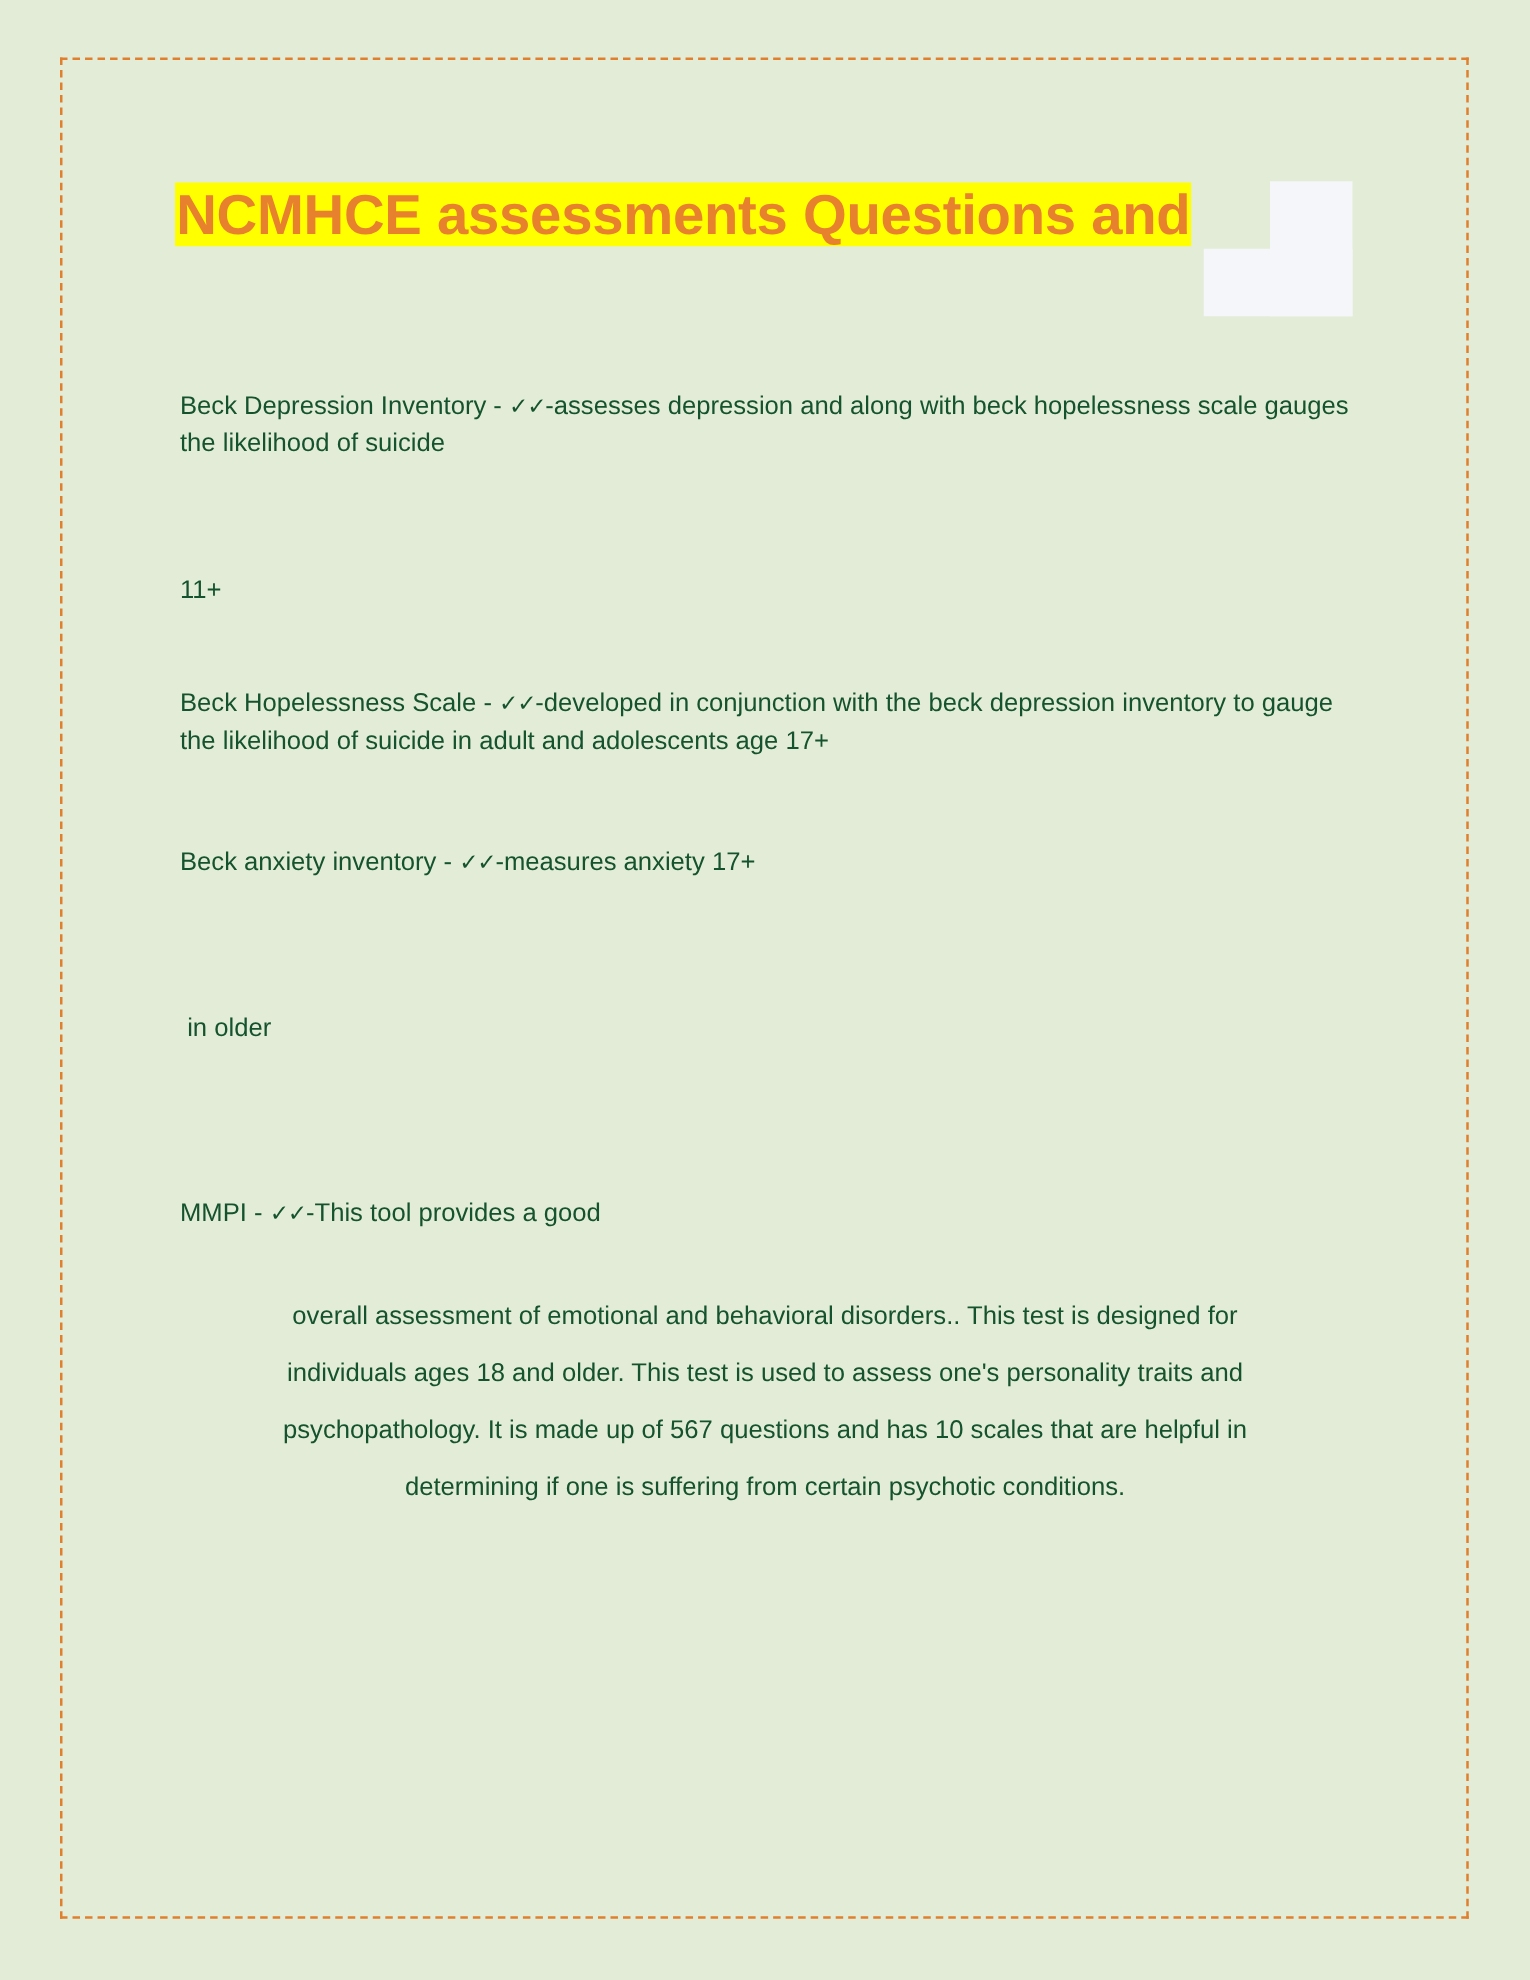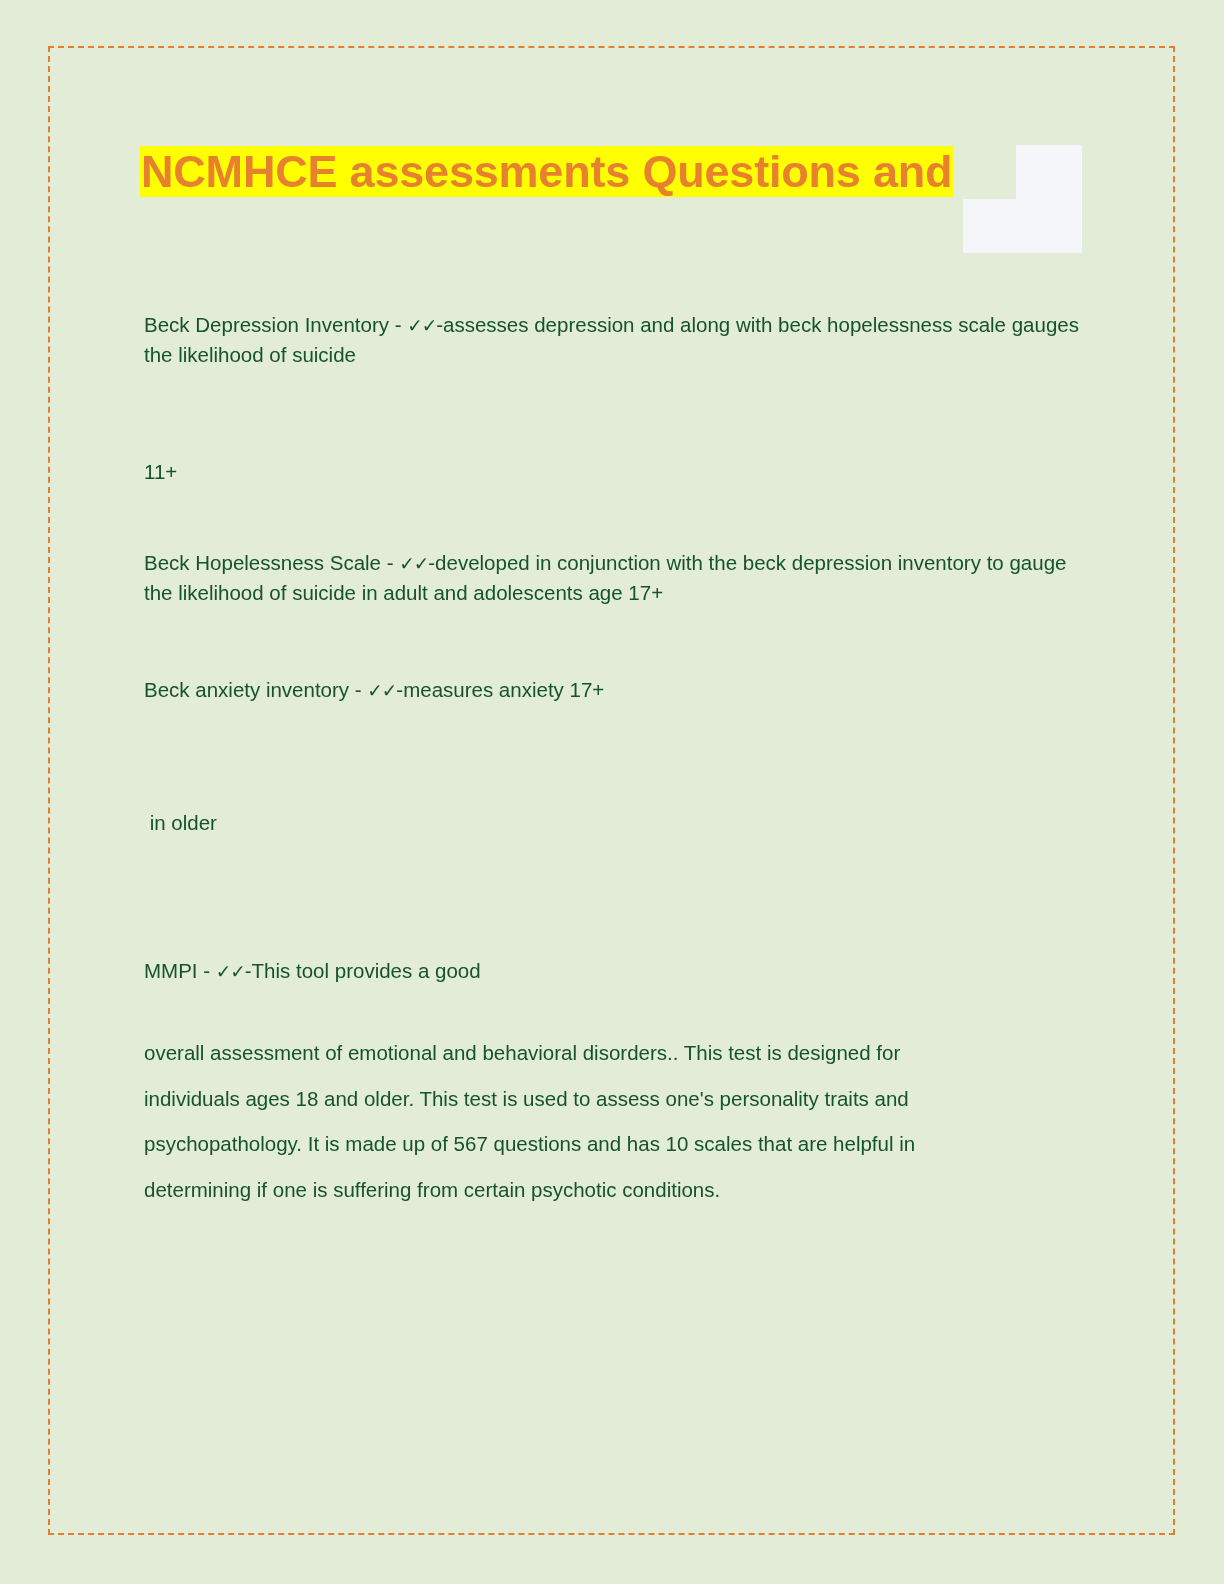--- a/index.html
+++ b/index.html
@@ -89,20 +89,21 @@
     font-size: 20.5px;
   }
   .para {
     margin: 0;
     line-height: 29px;
     font-weight: 400;
     white-space: pre-wrap;
   }
   .para.loose {
     line-height: 45.5px;
+    text-align: center;
   }
   .gap-a { height: 88px; }
   .gap-b { height: 62px; }
   .gap-c { height: 68px; }
   .gap-d { height: 63px; }
   .gap-e { height: 61px; }
   .gap-f { height: 58px; }
   .gap-g { height: 40px; }
   .gap-h { height: 44px; }
 

